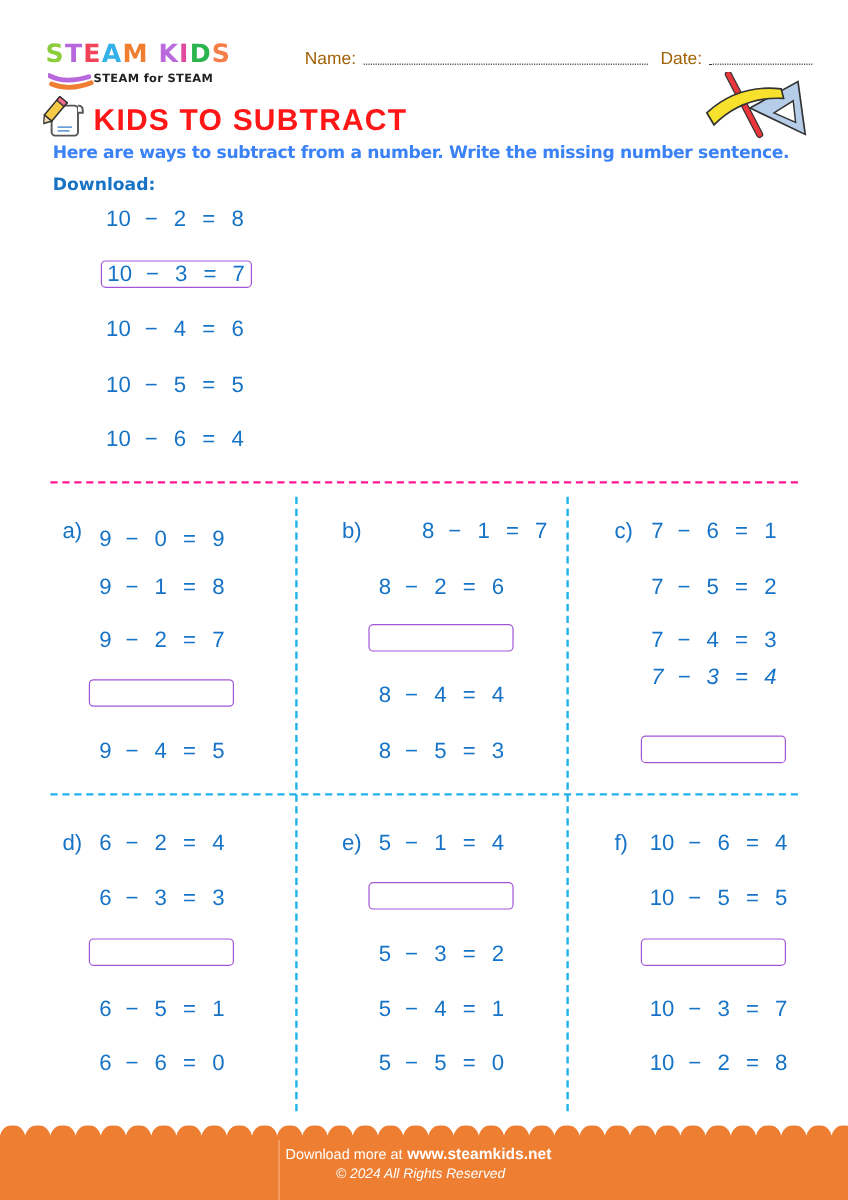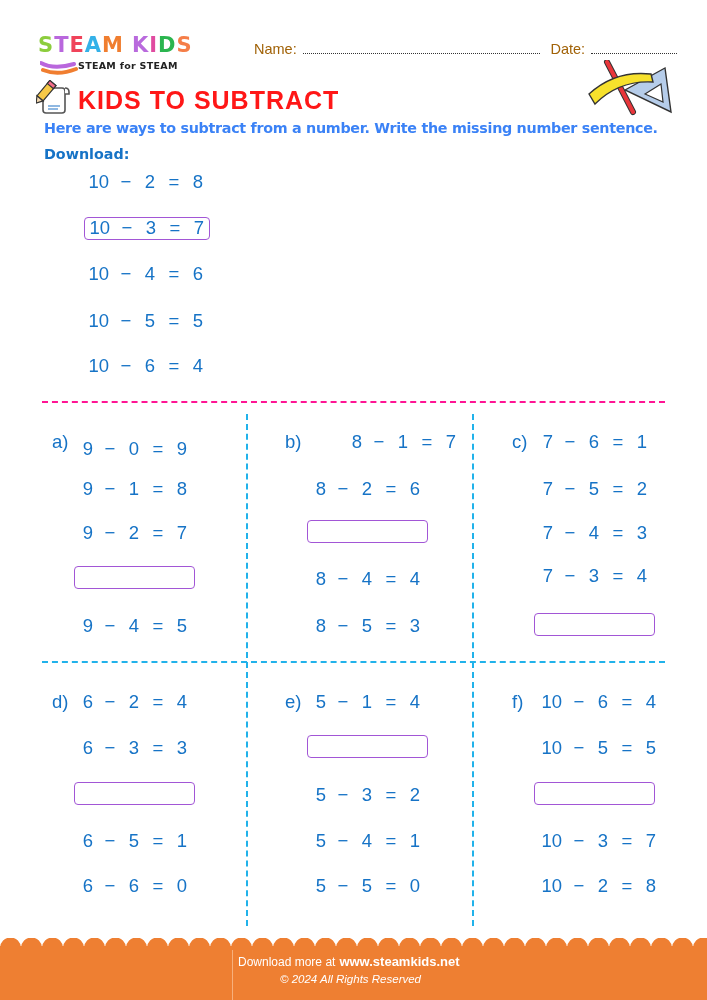--- a/index.html
+++ b/index.html
@@ -116,21 +116,21 @@
     <div class="label" style="left: 285px; top: 430px;">b)</div>
     <div class="eq" style="left: 314px; top: 430px; margin-left: 36px;"><span class="n1" style="min-width: 12px;">8</span><span class="op">−</span><span class="n2">1</span><span class="eqs">=</span><span class="res">7</span></div>
     <div class="eq" style="left: 314px; top: 477px;"><span class="n1" style="min-width: 12px;">8</span><span class="op">−</span><span class="n2">2</span><span class="eqs">=</span><span class="res">6</span></div>
     <div class="blank-box" style="left: 307px; top: 520px;"></div>
     <div class="eq" style="left: 314px; top: 567px;"><span class="n1" style="min-width: 12px;">8</span><span class="op">−</span><span class="n2">4</span><span class="eqs">=</span><span class="res">4</span></div>
     <div class="eq" style="left: 314px; top: 614px;"><span class="n1" style="min-width: 12px;">8</span><span class="op">−</span><span class="n2">5</span><span class="eqs">=</span><span class="res">3</span></div>
     <div class="label" style="left: 512px; top: 430px;">c)</div>
     <div class="eq" style="left: 541px; top: 430px;"><span class="n1" style="min-width: 12px;">7</span><span class="op">−</span><span class="n2">6</span><span class="eqs">=</span><span class="res">1</span></div>
     <div class="eq" style="left: 541px; top: 477px;"><span class="n1" style="min-width: 12px;">7</span><span class="op">−</span><span class="n2">5</span><span class="eqs">=</span><span class="res">2</span></div>
     <div class="eq" style="left: 541px; top: 521px;"><span class="n1" style="min-width: 12px;">7</span><span class="op">−</span><span class="n2">4</span><span class="eqs">=</span><span class="res">3</span></div>
-    <div class="eq" style="left: 541px; top: 564px;"><span class="n1" style="min-width: 12px;">7</span><span class="op">−</span><span class="n2">3</span><span class="eqs">=</span><span class="res">4</span></div>
+    <div class="eq" style="left: 541px; top: 552px; font-style: italic;"><span class="n1" style="min-width: 12px;">7</span><span class="op">−</span><span class="n2">3</span><span class="eqs">=</span><span class="res">4</span></div>
     <div class="blank-box" style="left: 534px; top: 613px;"></div>
     <div class="label" style="left: 52px; top: 690px;">d)</div>
     <div class="eq" style="left: 81px; top: 690px;"><span class="n1" style="min-width: 12px;">6</span><span class="op">−</span><span class="n2">2</span><span class="eqs">=</span><span class="res">4</span></div>
     <div class="eq" style="left: 81px; top: 736px;"><span class="n1" style="min-width: 12px;">6</span><span class="op">−</span><span class="n2">3</span><span class="eqs">=</span><span class="res">3</span></div>
     <div class="blank-box" style="left: 74px; top: 782px;"></div>
     <div class="eq" style="left: 81px; top: 829px;"><span class="n1" style="min-width: 12px;">6</span><span class="op">−</span><span class="n2">5</span><span class="eqs">=</span><span class="res">1</span></div>
     <div class="eq" style="left: 81px; top: 874px;"><span class="n1" style="min-width: 12px;">6</span><span class="op">−</span><span class="n2">6</span><span class="eqs">=</span><span class="res">0</span></div>
     <div class="label" style="left: 285px; top: 690px;">e)</div>
     <div class="eq" style="left: 314px; top: 690px;"><span class="n1" style="min-width: 12px;">5</span><span class="op">−</span><span class="n2">1</span><span class="eqs">=</span><span class="res">4</span></div>
     <div class="blank-box" style="left: 307px; top: 735px;"></div>

